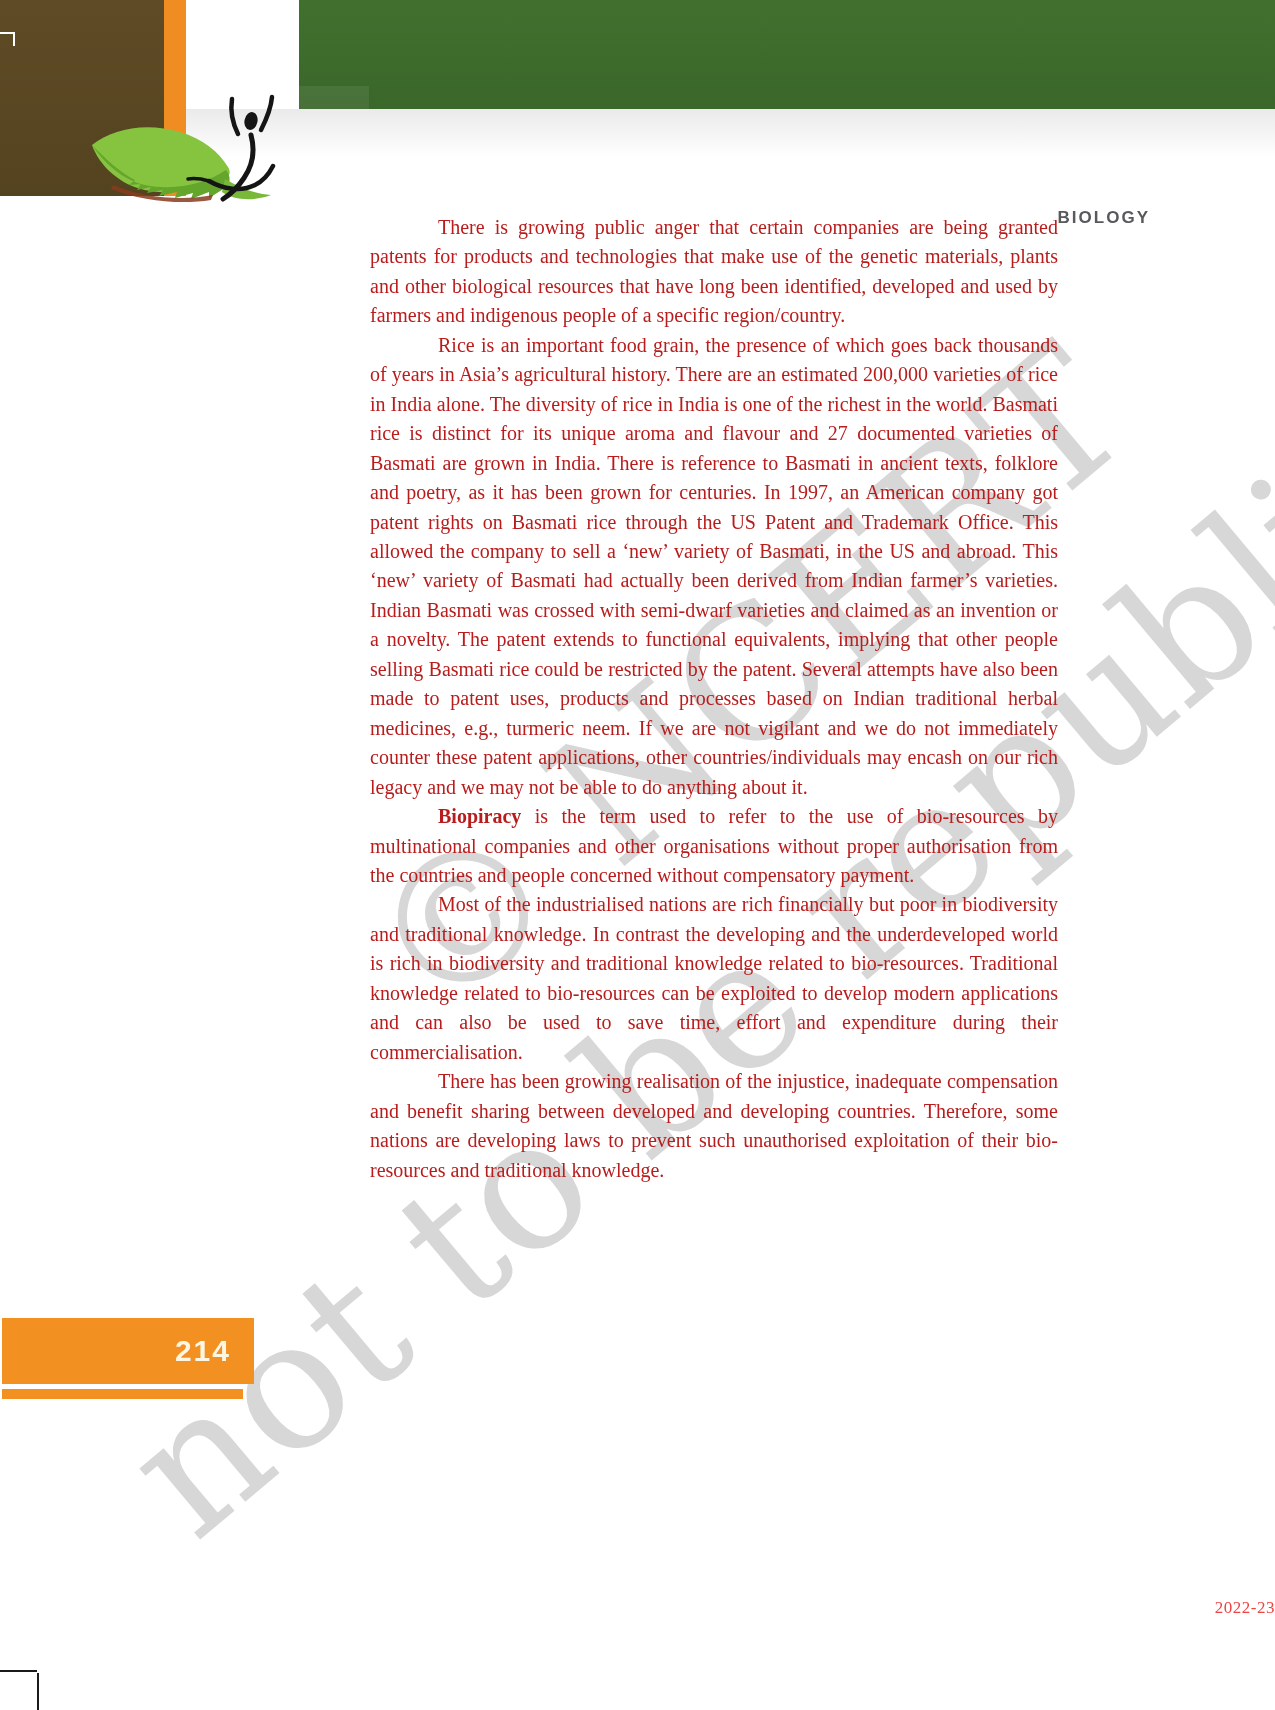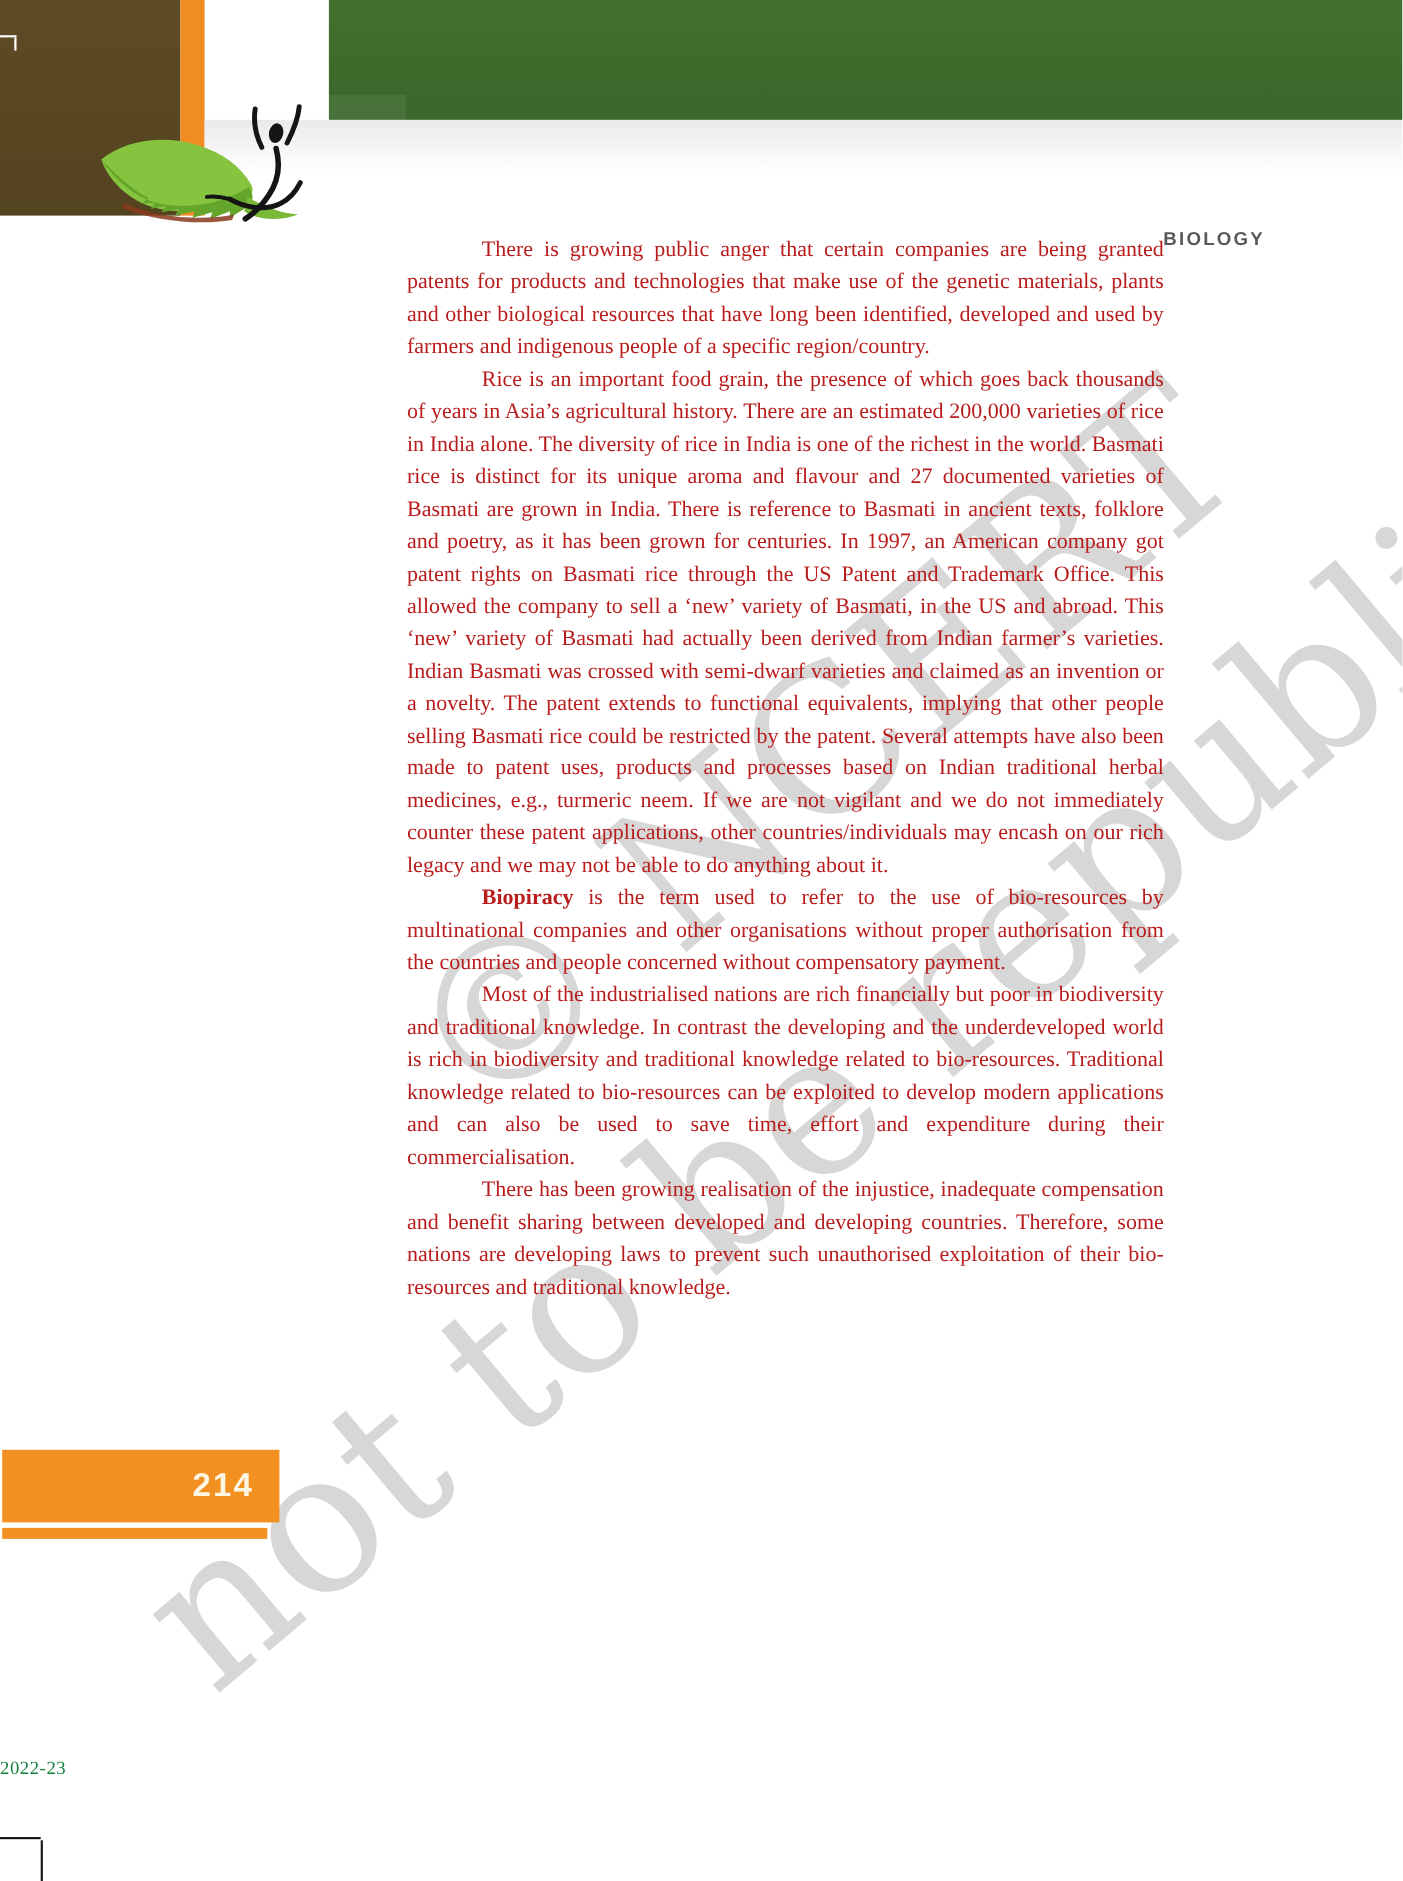--- a/index.html
+++ b/index.html
@@ -79,23 +79,23 @@
     font-weight:700;font-size:30px;color:#fdf6e3;
     padding-right:23px;letter-spacing:2px;
   }
   .pagenum-strip{
     position:absolute;left:2px;top:1389px;width:241px;height:10px;
     background:#f29021;z-index:2;
   }
   
   .footer-year{
     position:absolute;left:0;right:0;top:1598px;
-    text-align:left;
+    text-align:right;
     font-family:"Liberation Serif",serif;
-    font-size:17px;color:#15803d;letter-spacing:0.5px;
+    font-size:17px;color:#ef4444;letter-spacing:0.5px;
     z-index:2;
   }
 </style>
 </head>
 <body>
 
 <div class="brown-block"></div>
 <div class="orange-stripe"></div>
 <div class="green-band"></div>
 <div class="green-band-corner"></div>

